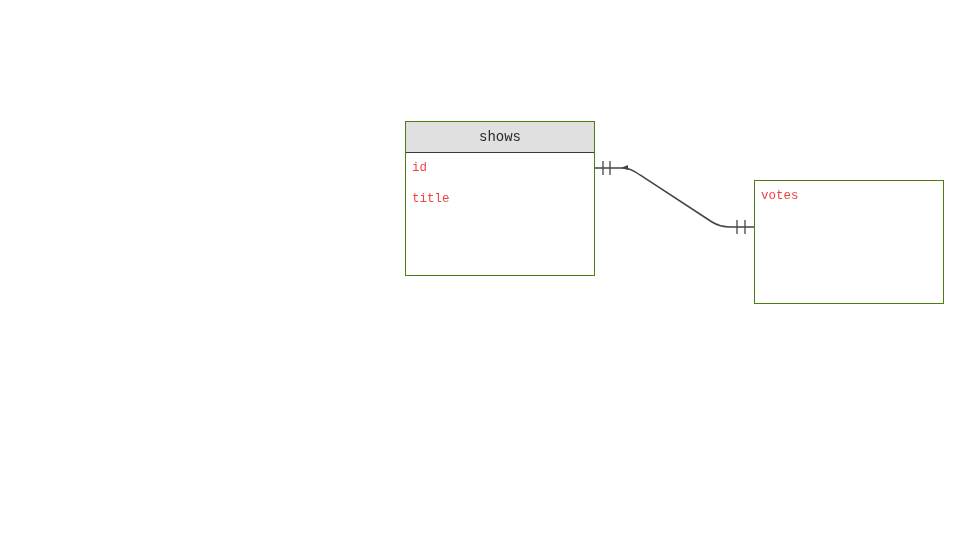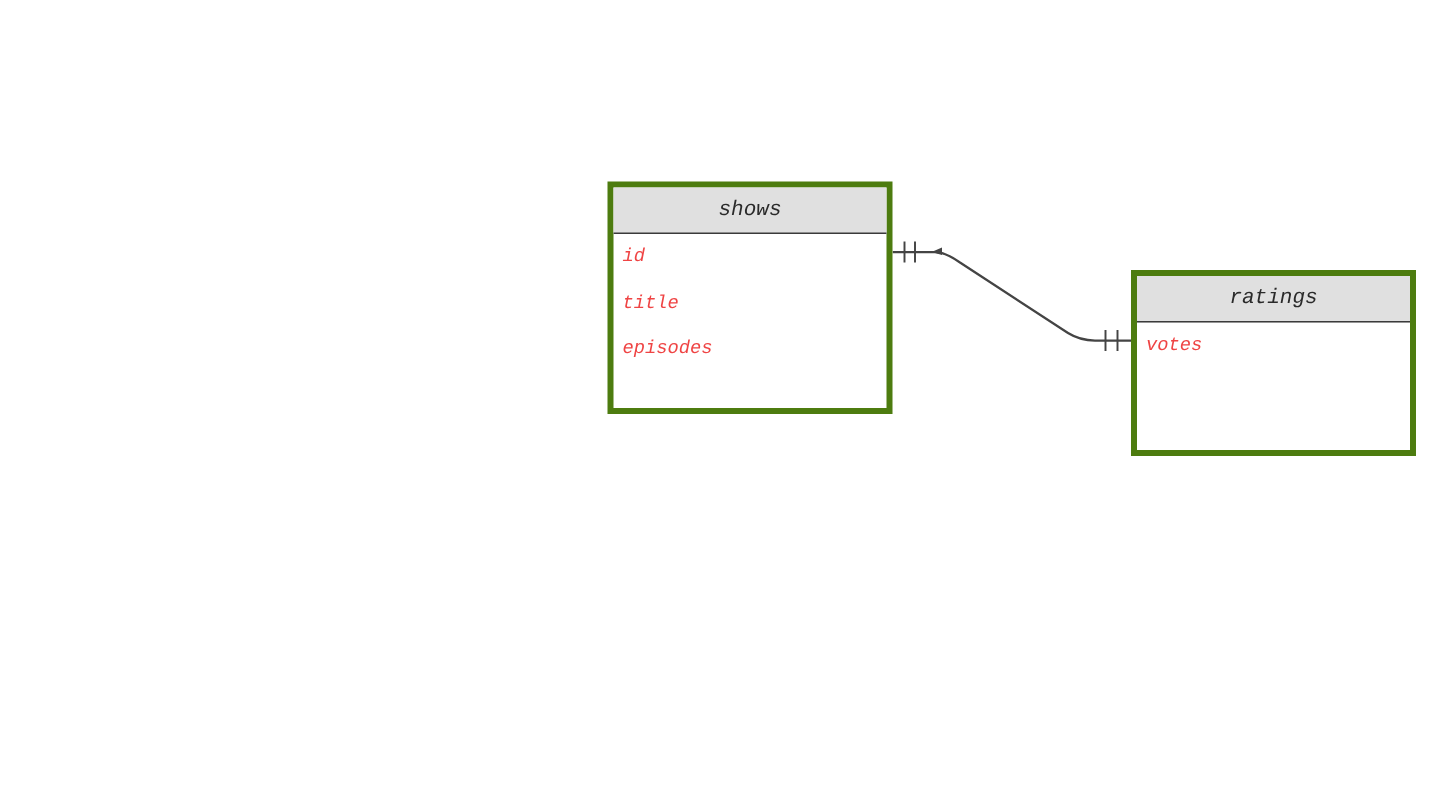--- a/index.html
+++ b/index.html
@@ -11,24 +11,23 @@
       overflow: hidden;
     }
     .canvas {
       position: relative;
       width: 960px;
       height: 540px;
     }
     .entity {
       position: absolute;
       box-sizing: border-box;
-      border: 4px solid #4d7c0f;
+      border: 1px solid #4d7c0f;
       background: #ffffff;
       font-family: "Liberation Mono", "DejaVu Sans Mono", monospace;
-      font-style: italic;
     }
     .entity-header {
       height: 30px;
       line-height: 30px;
       background: #e0e0e0;
       border-bottom: 1px solid #3a3a3a;
       text-align: center;
       font-size: 14px;
       color: #2a2a2a;
     }
@@ -75,21 +74,19 @@
     <line x1="610" y1="161" x2="610" y2="175" stroke="#444444" stroke-width="1.3"></line>
 
     <line x1="737" y1="220" x2="737" y2="234" stroke="#444444" stroke-width="1.3"></line>
     <line x1="745" y1="220" x2="745" y2="234" stroke="#444444" stroke-width="1.3"></line>
   </svg>
 
   <div class="entity" id="entity-shows">
     <div class="entity-header">shows</div>
     <div class="entity-field">id</div>
     <div class="entity-field">title</div>
-    <div class="entity-field">episodes</div>
   </div>
 
   <div class="entity" id="entity-ratings">
-    <div class="entity-header">ratings</div>
     <div class="entity-field">votes</div>
   </div>
 
 </div>
 
 </body></html>

